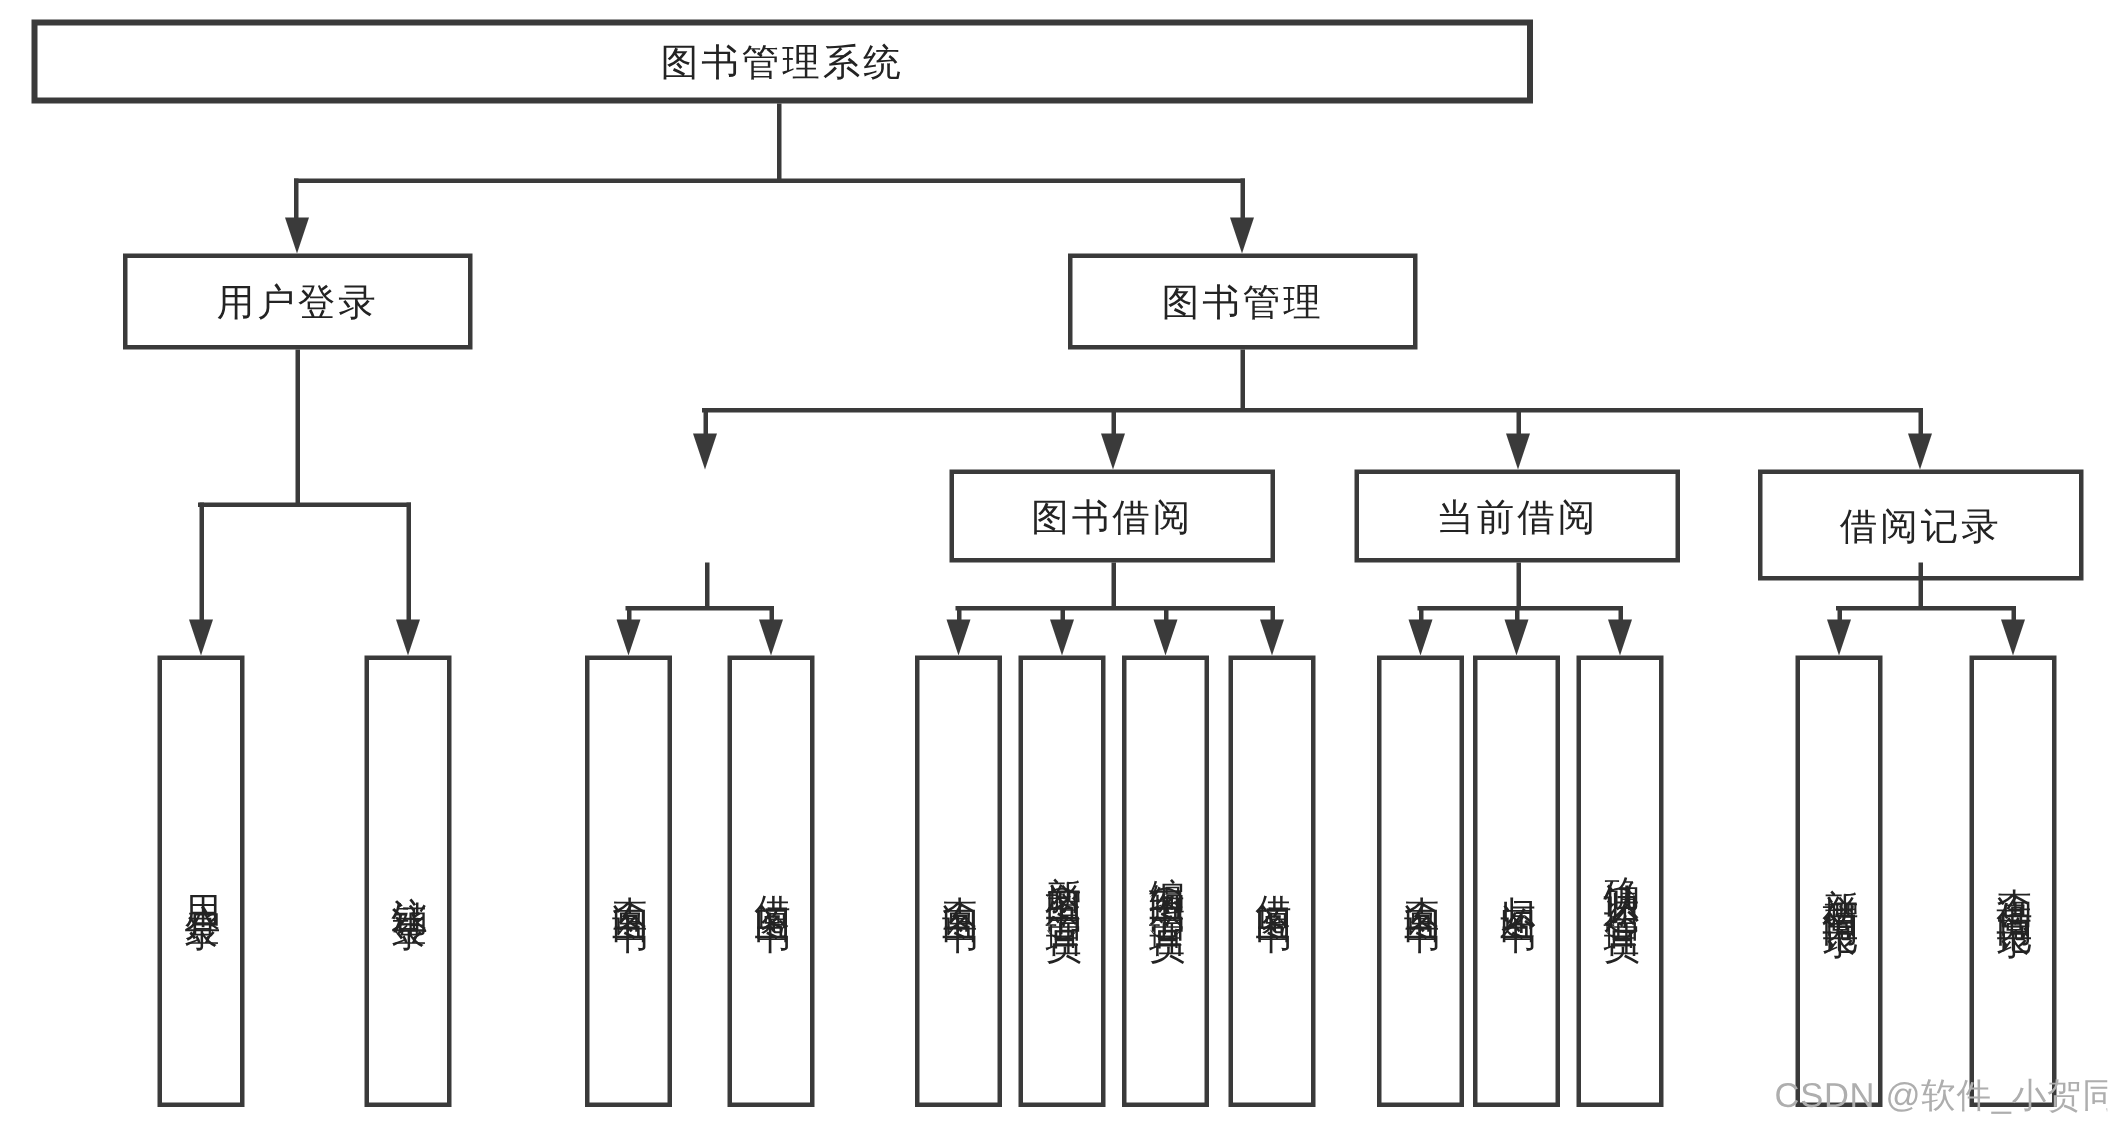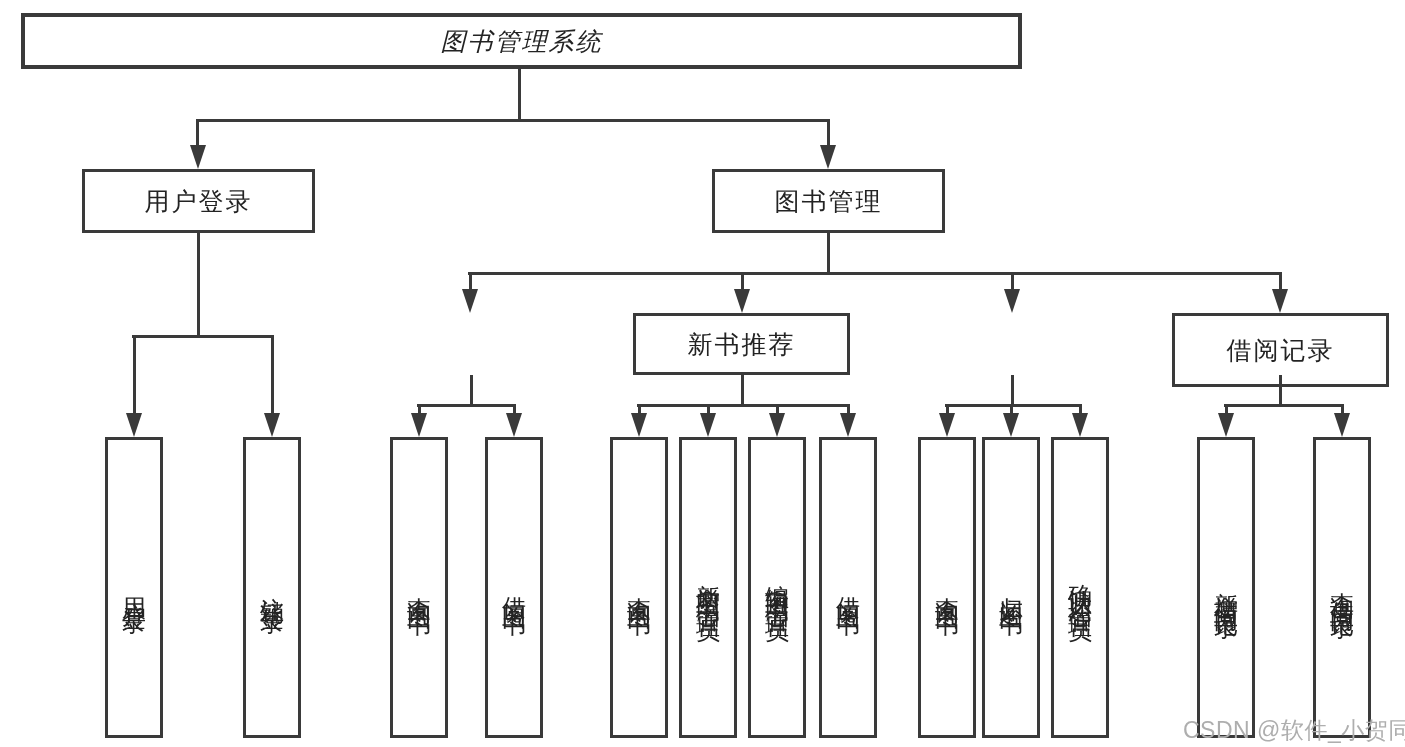--- a/index.html
+++ b/index.html
@@ -11,21 +11,21 @@
     overflow:hidden;
   }
   .box{
     position:absolute;
     background:#ffffff;
     border:3px solid #3a3a3a;
     box-sizing:border-box;
     display:flex;align-items:center;justify-content:center;
     color:#232323;
   }
-  .box.root{border-width:4px;font-style:italic;}
+  .box.root{border-width:4px;}
   .box.h .lbl{
     font-size:25px;
     letter-spacing:2px;
     white-space:nowrap;
   }
   .box.v{
     writing-mode:vertical-rl;
   }
   .box.v .lbl{
     writing-mode:vertical-rl;
@@ -87,21 +87,24 @@
   <div class="lv" style="left:469px;top:272px;height:18px"></div>
   <div class="ah" style="left:462px;top:289px"></div>
   <div class="lv" style="left:741px;top:272px;height:18px"></div>
   <div class="ah" style="left:734px;top:289px"></div>
   <div class="lv" style="left:1011px;top:272px;height:18px"></div>
   <div class="ah" style="left:1004px;top:289px"></div>
   <div class="lv" style="left:1279px;top:272px;height:18px"></div>
   <div class="ah" style="left:1272px;top:289px"></div>
 
   <div class="box h" style="left:633px;top:313px;width:217px;height:62px">
-    <span class="lbl">新书推荐</span>
+    <span class="lbl">图书借阅</span>
+  </div>
+  <div class="box h" style="left:903px;top:313px;width:217px;height:62px">
+    <span class="lbl">当前借阅</span>
   </div>
   <div class="box h" style="left:1172px;top:313px;width:217px;height:74px">
     <span class="lbl">借阅记录</span>
   </div>
 
   <div class="lv" style="left:470px;top:375px;height:31px"></div>
   <div class="lh" style="left:417px;top:404px;width:99px"></div>
   <div class="lv" style="left:418px;top:404px;height:11px"></div>
   <div class="ah" style="left:411px;top:413px"></div>
   <div class="lv" style="left:513px;top:404px;height:11px"></div>

